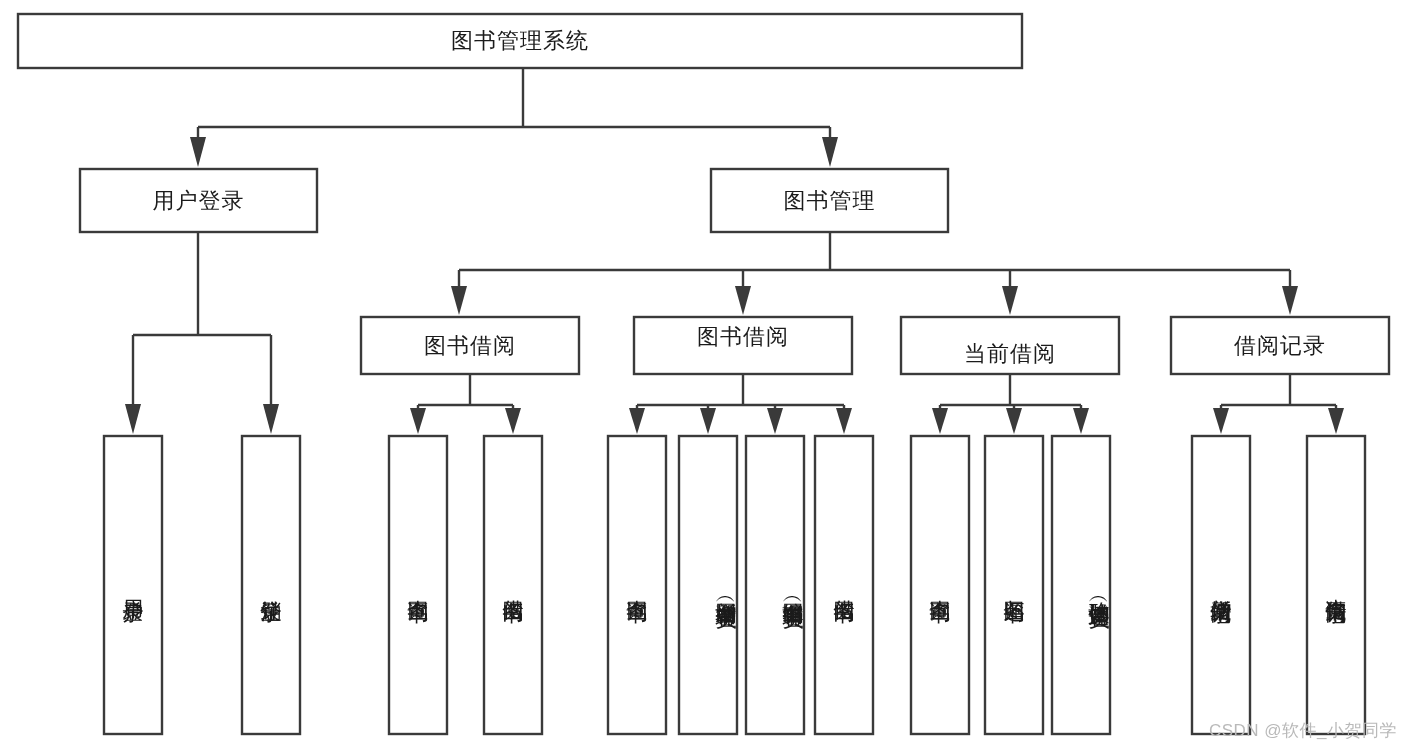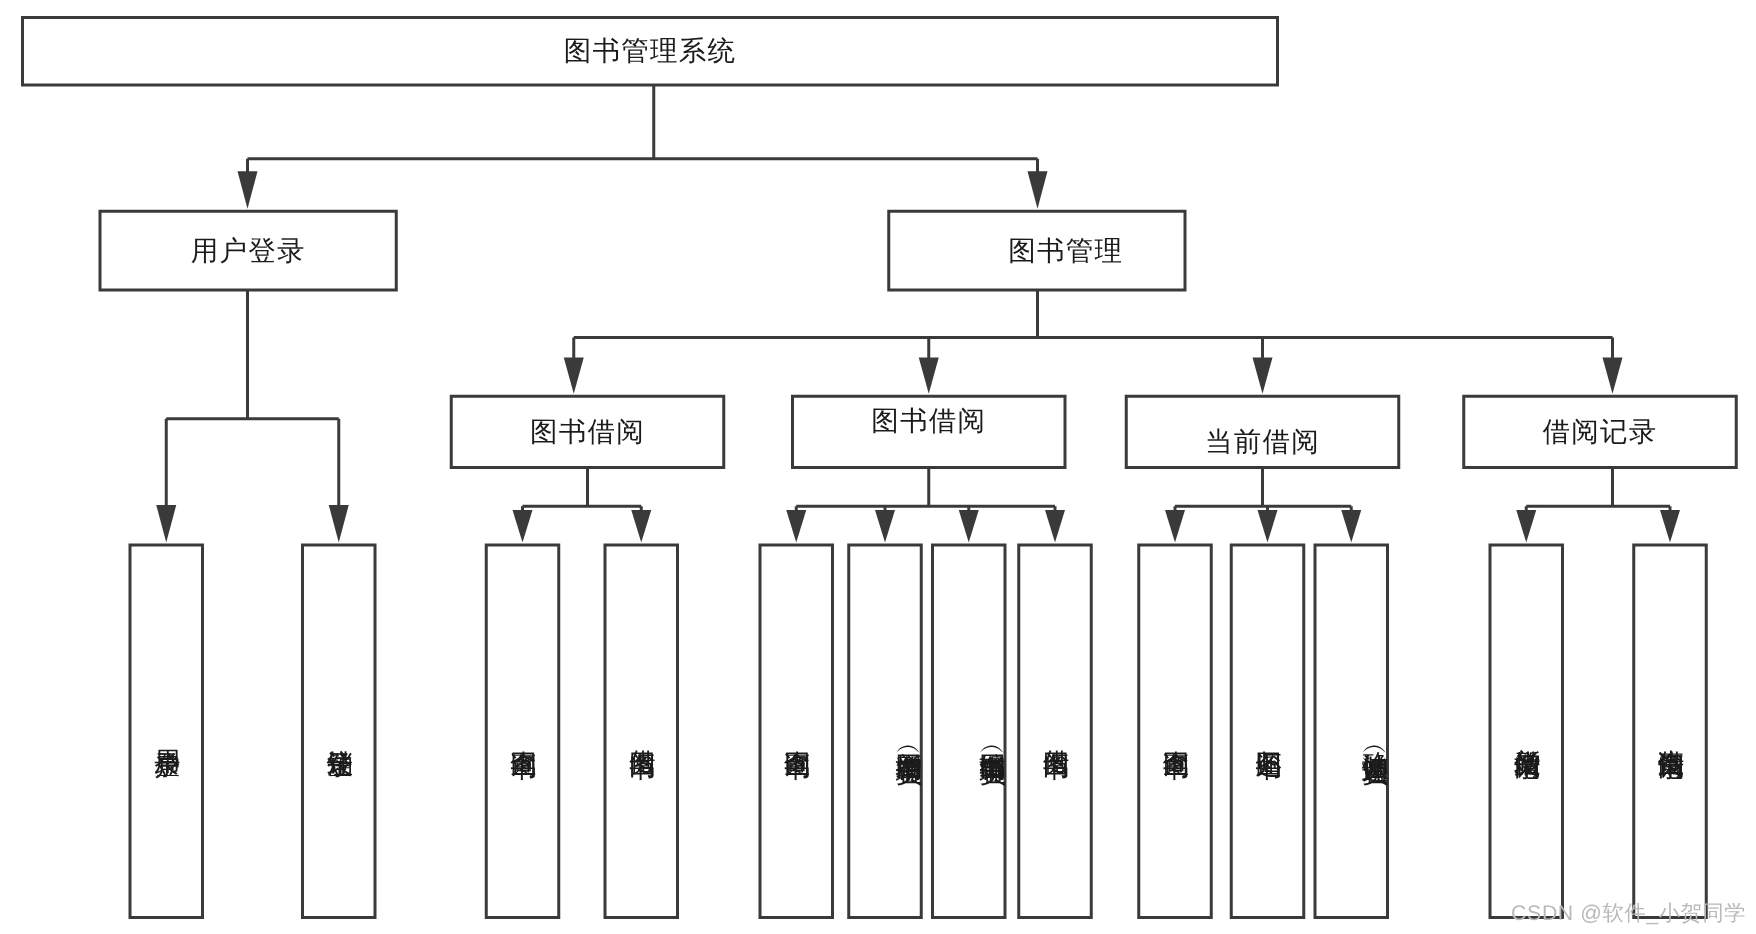--- a/index.html
+++ b/index.html
@@ -169,21 +169,21 @@
     <path class="connector" d="M1221,405 L1221,410"></path>
     <polygon class="arrow-head" points="1213,408 1229,408 1221,434"></polygon>
     <path class="connector" d="M1336,405 L1336,410"></path>
     <polygon class="arrow-head" points="1328,408 1344,408 1336,434"></polygon>
 
   </svg>
 
   <div class="hlabel-wrap" style="left:18px;  top:14px;  width:1004px; height:54px;">图书管理系统</div>
 
   <div class="hlabel-wrap" style="left:80px;  top:169px; width:237px; height:63px;">用户登录</div>
-  <div class="hlabel-wrap" style="left:734px; top:169px; width:237px; height:63px;">图书管理</div>
+  <div class="hlabel-wrap" style="left:711px; top:169px; width:237px; height:63px;">图书管理</div>
 
   <div class="hlabel-wrap" style="left:361px; top:317px; width:218px; height:57px;">图书借阅</div>
   <div class="hlabel-wrap" style="left:634px; top:317px; width:218px; height:39px;">图书借阅</div>
   <div class="hlabel-wrap" style="left:901px; top:317px; width:218px; height:74px;">当前借阅</div>
   <div class="hlabel-wrap" style="left:1171px;top:317px; width:218px; height:57px;">借阅记录</div>
 
   <div class="vlabel-wrap" style="left:104px; top:436px; width:58px; height:298px;">用户登录</div>
   <div class="vlabel-wrap" style="left:242px; top:436px; width:58px; height:298px;">注销登录</div>
   <div class="vlabel-wrap" style="left:389px; top:436px; width:58px; height:298px;">查询图书</div>
   <div class="vlabel-wrap" style="left:484px; top:436px; width:58px; height:298px;">借阅图书</div>

